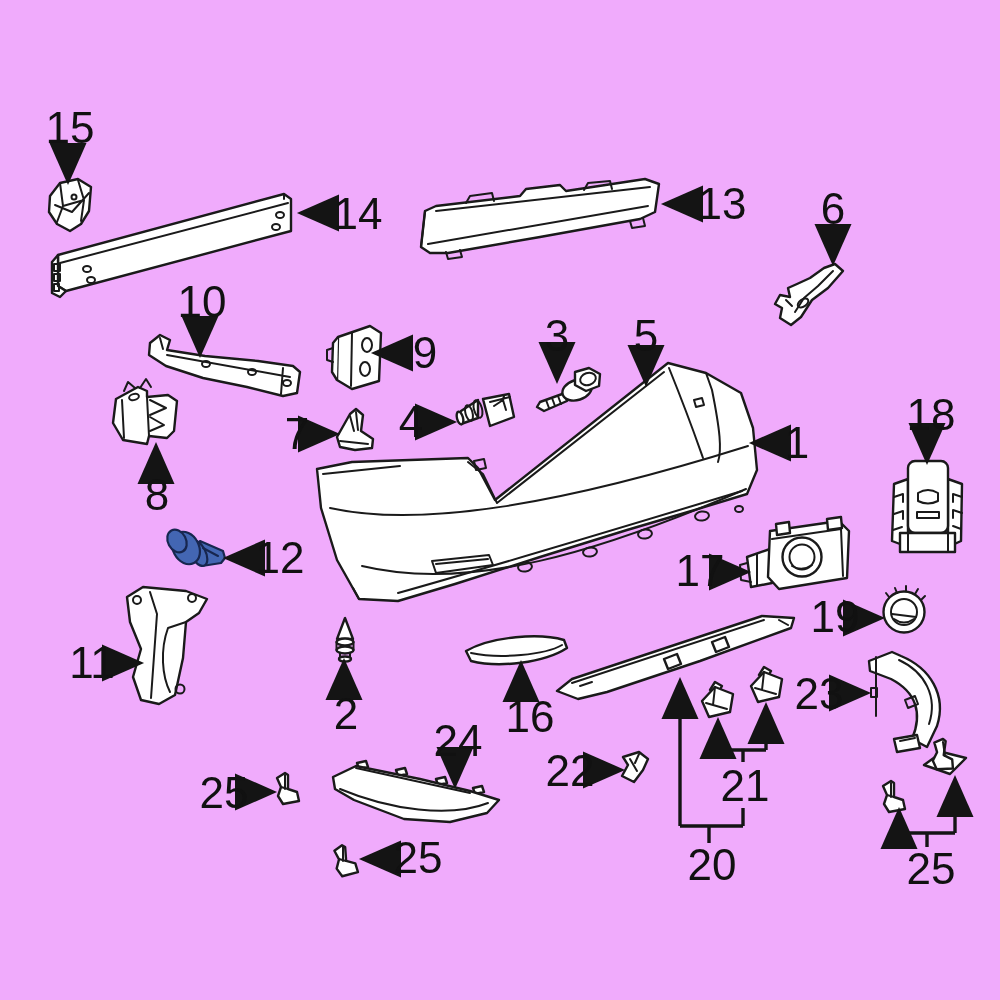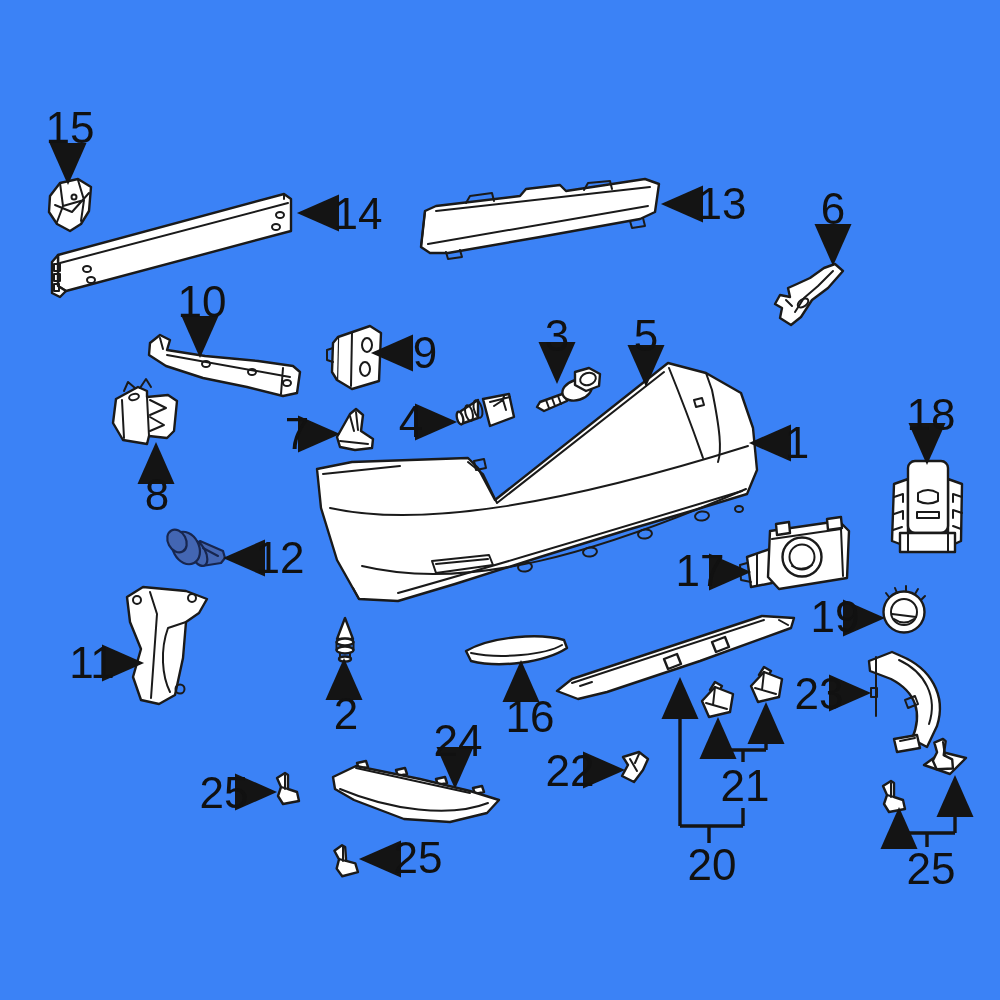--- a/index.html
+++ b/index.html
@@ -1,16 +1,16 @@
 <!DOCTYPE html>
 <html><head>
 <meta charset="utf-8">
 <style>
   html,body{margin:0;padding:0;background:#ffffff;}
-  #stage{position:relative;width:1000px;height:1000px;background:#3b82f6;overflow:hidden;}
+  #stage{position:relative;width:1000px;height:1000px;background:#f0abfc;overflow:hidden;}
   svg{display:block;}
   .pt{fill:#ffffff;stroke:#1a1a1a;stroke-width:2.4;stroke-linejoin:round;}
   .dt{fill:none;stroke:#1a1a1a;stroke-width:2;stroke-linejoin:round;stroke-linecap:round;}
   .ln{fill:none;stroke:#141414;stroke-width:3.4;}
   .lbl{font-family:"Liberation Sans","DejaVu Sans",sans-serif;font-size:44px;fill:#111111;text-anchor:middle;cursor:pointer;}
   .hl{stroke:#17264f;stroke-width:2.2;stroke-linejoin:round;}
   .hld{fill:none;stroke:#17264f;stroke-width:2;stroke-linecap:round;}
 </style>
 </head>
 <body>

